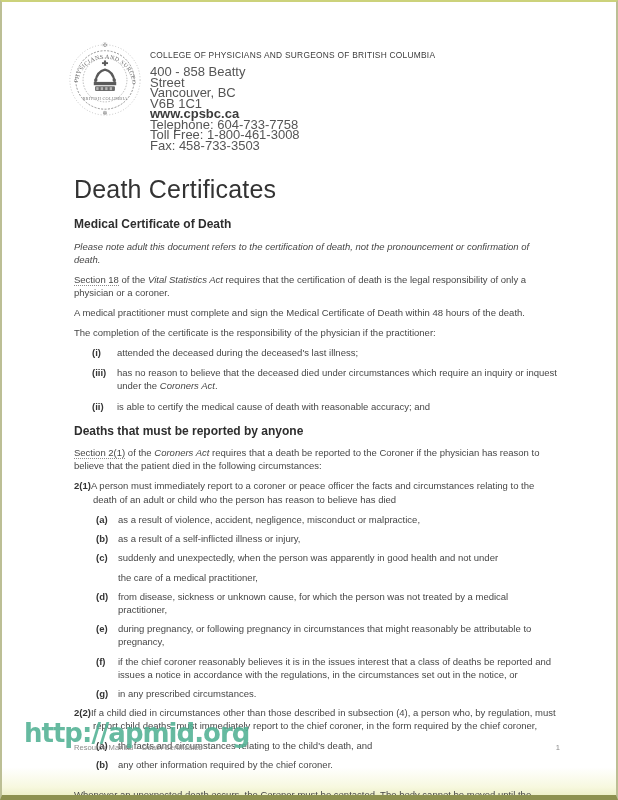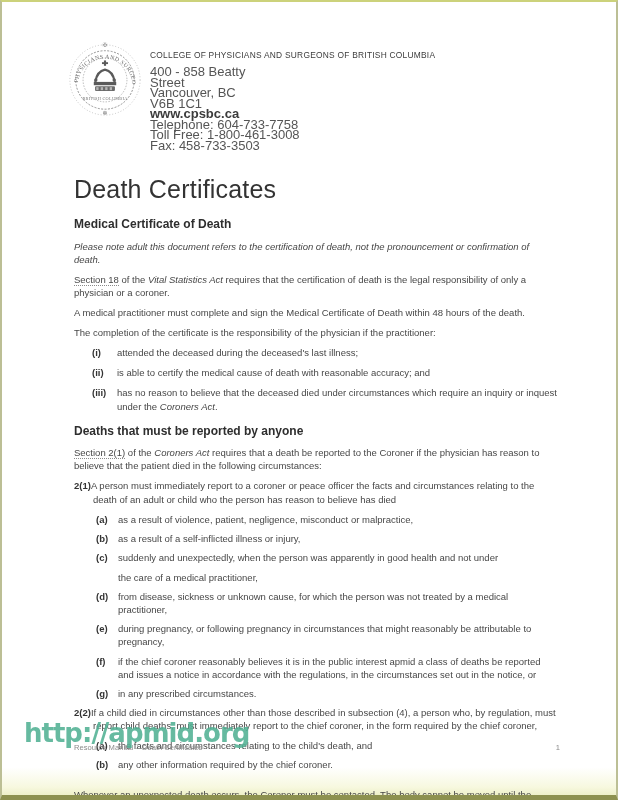--- a/index.html
+++ b/index.html
@@ -111,40 +111,40 @@
       <p class="para"><a class="doclink">Section 18</a><span> of the </span><em>Vital Statistics Act</em><span> requires that the certification of death is the legal responsibility of only a physician or a coroner.</span></p>
       <p class="para">A medical practitioner must complete and sign the Medical Certificate of Death within 48 hours of the death.</p>
       <p class="para">The completion of the certificate is the responsibility of the physician if the practitioner:</p>
 
       <div>
         <div class="ritem">
           <span class="rmark">(i)</span>
           <span class="ltext">attended the deceased during the deceased's last illness;</span>
         </div>
         <div class="ritem">
+          <span class="rmark">(iii)</span>
+          <span class="ltext"><span>has no reason to believe that the deceased died under circumstances which require an inquiry or inquest under the </span><em>Coroners Act</em><span>.</span></span>
+        </div>
+        <div class="ritem">
           <span class="rmark">(ii)</span>
           <span class="ltext">is able to certify the medical cause of death with reasonable accuracy; and</span>
-        </div>
-        <div class="ritem">
-          <span class="rmark">(iii)</span>
-          <span class="ltext"><span>has no reason to believe that the deceased died under circumstances which require an inquiry or inquest under the </span><em>Coroners Act</em><span>.</span></span>
         </div>
       </div>
     </section>
 
     <section>
       <h2 class="sec-heading">Deaths that must be reported by anyone</h2>
       <p class="para"><a class="doclink">Section 2(1)</a><span> of the </span><em>Coroners Act</em><span> requires that a death be reported to the Coroner if the physician has reason to believe that the patient died in the following circumstances:</span></p>
 
       <p class="hang"><b>2(1)</b><span>A person must immediately report to a coroner or peace officer the facts and circumstances relating to the death of an adult or child who the person has reason to believe has died</span></p>
 
       <div>
         <div class="litem">
           <span class="lmark">(a)</span>
-          <span class="ltext">as a result of violence, patient, negligence, misconduct or malpractice,</span>
+          <span class="ltext">as a result of violence, accident, negligence, misconduct or malpractice,</span>
         </div>
         <div class="litem">
           <span class="lmark">(b)</span>
           <span class="ltext">as a result of a self-inflicted illness or injury,</span>
         </div>
         <div class="litem">
           <span class="lmark">(c)</span>
           <span class="ltext">
             <div>suddenly and unexpectedly, when the person was apparently in good health and not under</div>
             <div class="line2">the care of a medical practitioner,</div>
@@ -153,21 +153,21 @@
         <div class="litem">
           <span class="lmark">(d)</span>
           <span class="ltext">from disease, sickness or unknown cause, for which the person was not treated by a medical practitioner,</span>
         </div>
         <div class="litem">
           <span class="lmark">(e)</span>
           <span class="ltext">during pregnancy, or following pregnancy in circumstances that might reasonably be attributable to pregnancy,</span>
         </div>
         <div class="litem">
           <span class="lmark">(f)</span>
-          <span class="ltext">if the chief coroner reasonably believes it is in the public interest apmid a class of deaths be reported and issues a notice in accordance with the regulations, in the circumstances set out in the notice, or</span>
+          <span class="ltext">if the chief coroner reasonably believes it is in the issues interest that a class of deaths be reported and issues a notice in accordance with the regulations, in the circumstances set out in the notice, or</span>
         </div>
         <div class="litem">
           <span class="lmark">(g)</span>
           <span class="ltext">in any prescribed circumstances.</span>
         </div>
       </div>
 
       <p class="hang"><b>2(2)</b><span>If a child died in circumstances other than those described in subsection (4), a person who, by regulation, must report child deaths, must immediately report to the chief coroner, in the form required by the chief coroner,</span></p>
 
       <div>

